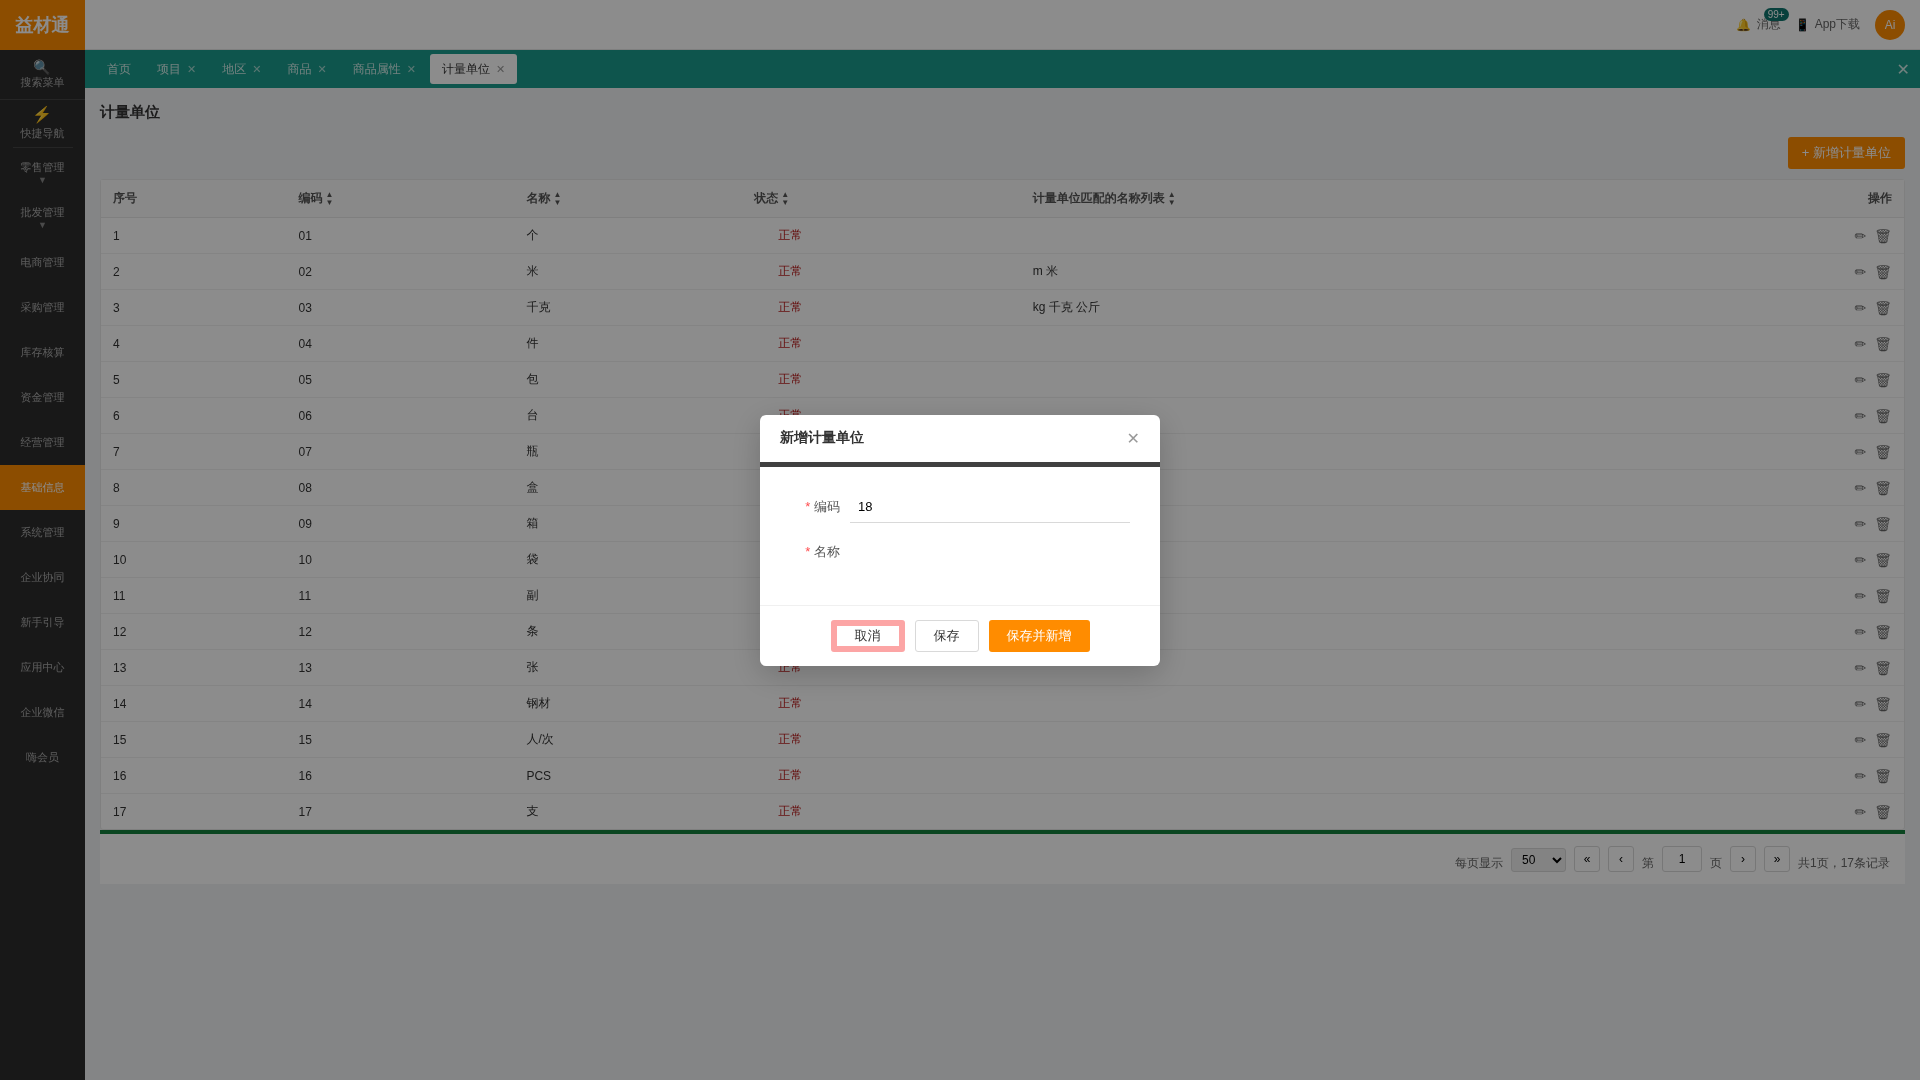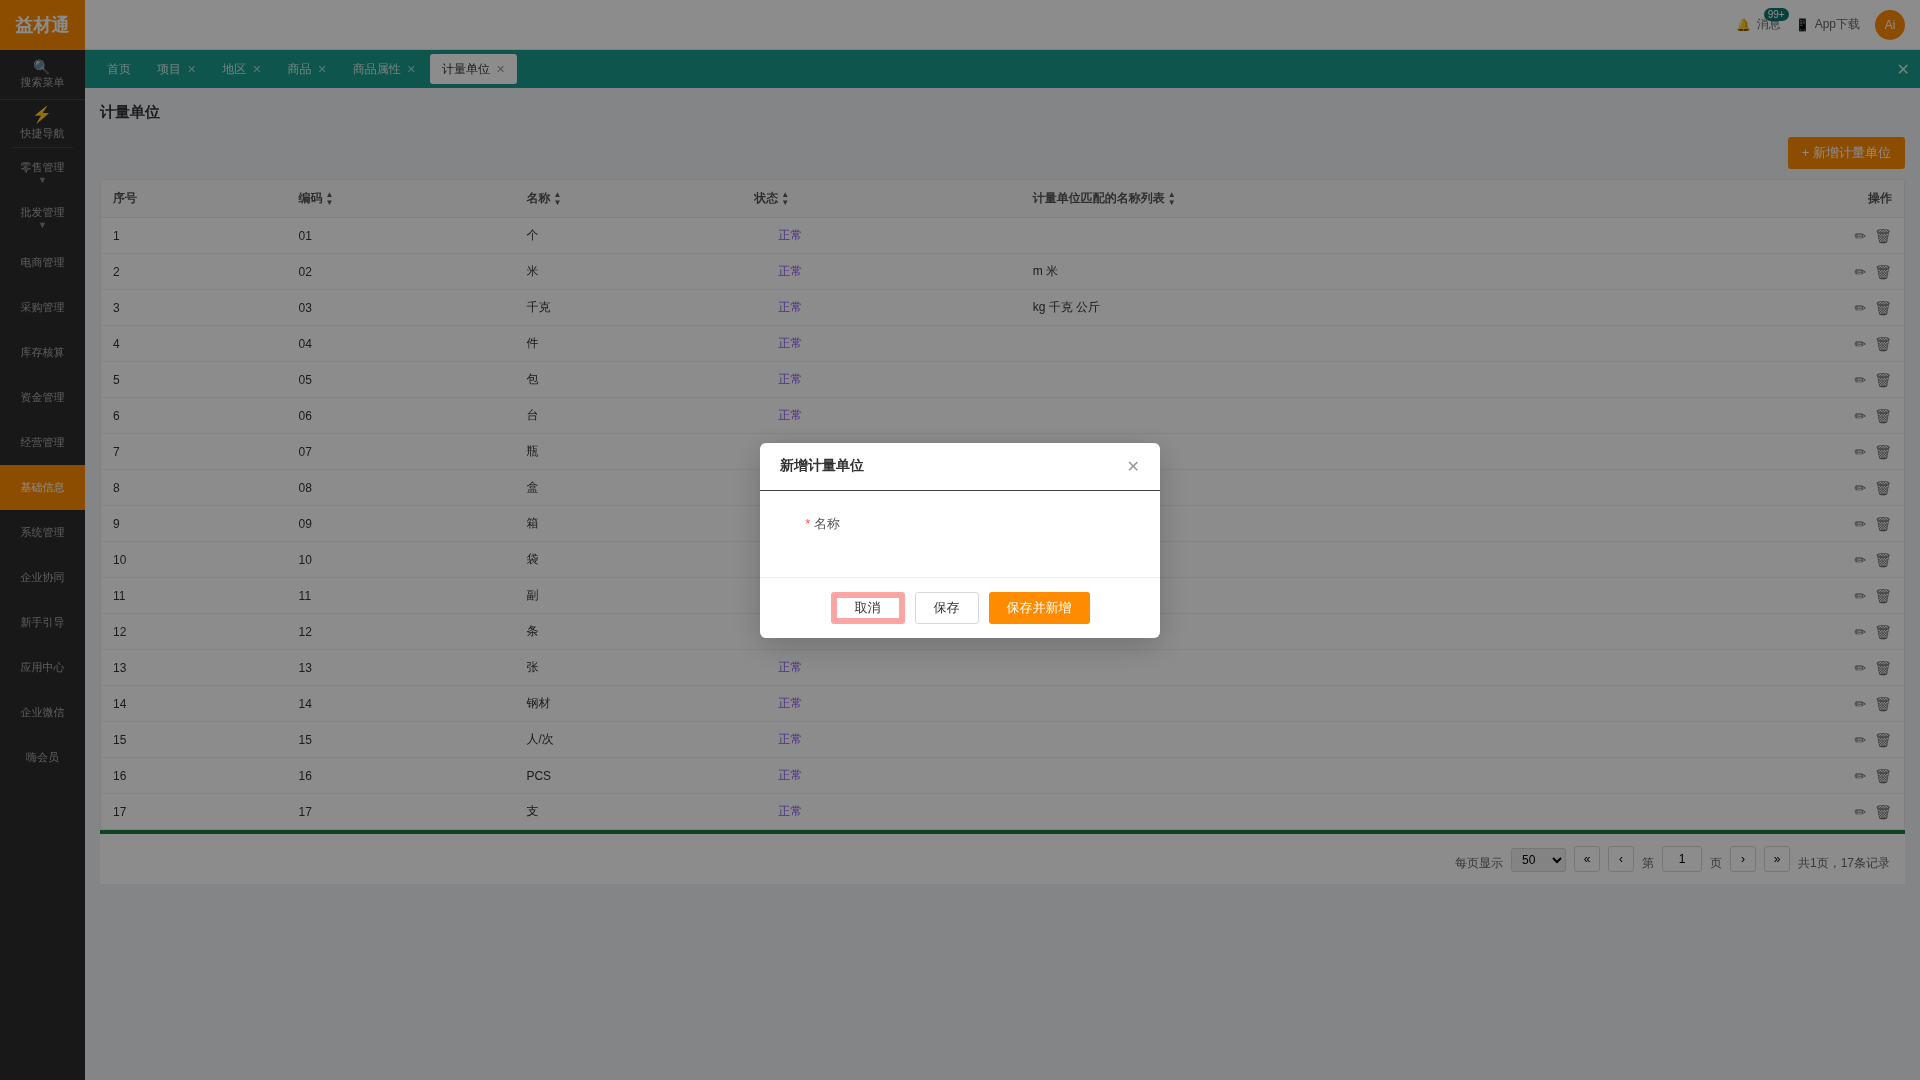--- a/index.html
+++ b/index.html
@@ -40,39 +40,39 @@
     .toolbar { display: flex; justify-content: flex-end; margin-bottom: 10px; }
     .btn-add { background: #ff8c00; color: white; border: none; padding: 7px 14px; border-radius: 3px; font-size: 13px; cursor: pointer; margin-left: 16px; }
 
     
     .table-wrap { background: white; border: 1px solid #e8e8e8; border-radius: 3px; }
     table { width: 100%; border-collapse: collapse; }
     thead tr { background: #fafafa; }
     th { padding: 10px 12px; text-align: left; font-size: 12px; color: #555; border-bottom: 1px solid #e8e8e8; font-weight: 600; white-space: nowrap; }
     td { padding: 9px 12px; font-size: 12px; color: #333; border-bottom: 1px solid #f0f0f0; }
     tr:last-child td { border-bottom: none; }
-    .status-normal { color: #8b5cf6; margin-left: 24px; }
+    .status-normal { color: #b91c1c; margin-left: 24px; }
     .action-btns { display: flex; gap: 8px; justify-content: flex-end; }
     .action-btn { color: #666; cursor: pointer; font-size: 14px; }
     .th-sort { display: flex; align-items: center; gap: 3px; cursor: pointer; user-select: none; }
     .sort-icon { display: flex; flex-direction: column; font-size: 8px; line-height: 1; }
 
     
     .pagination { display: flex; align-items: flex-end; justify-content: flex-end; padding: 12px 15px; background: white; border-top: 4px solid #15803d; gap: 8px; font-size: 12px; color: #666; }
     .page-select { padding: 3px 6px; border: 1px solid #d9d9d9; border-radius: 3px; font-size: 12px; }
     .page-btn { width: 26px; height: 26px; border: 1px solid #d9d9d9; background: white; border-radius: 3px; cursor: pointer; display: flex; align-items: center; justify-content: center; font-size: 12px; }
     .page-btn:disabled { color: #ccc; cursor: not-allowed; }
     .page-input { width: 40px; height: 26px; border: 1px solid #d9d9d9; border-radius: 3px; text-align: center; font-size: 12px; }
 
     
     .overlay { position: fixed; top: 0; left: 0; width: 1920px; height: 1080px; background: rgba(0,0,0,0.45); z-index: 100; display: flex; align-items: center; justify-content: center; }
 
     
     .modal { background: white; border-radius: 6px; width: 400px; box-shadow: 0 8px 32px rgba(0,0,0,0.2); overflow: hidden; }
-    .modal-header { padding: 14px 20px; border-bottom: 1px solid #404040; display: flex; align-items: center; justify-content: space-between; }
+    .modal-header { padding: 14px 20px; border-bottom: 5px solid #404040; display: flex; align-items: center; justify-content: space-between; }
     .modal-title { font-size: 14px; font-weight: 600; color: #333; }
     .modal-close { color: #999; cursor: pointer; font-size: 16px; background: none; border: none; }
     .modal-body { padding: 24px 30px; }
     .form-row { display: flex; align-items: center; margin-bottom: 20px; }
     .form-label { width: 60px; font-size: 13px; color: #555; text-align: right; padding-right: 10px; flex-shrink: 0; }
     .form-input { flex: 1; height: 32px; border: none; border-bottom: 1px solid #d9d9d9; outline: none; font-size: 13px; padding: 0 8px; }
     .form-input.focused { border-bottom-color: #ff8c00; }
     .modal-footer { padding: 14px 20px; border-top: 1px solid #f0f0f0; display: flex; align-items: center; justify-content: center; gap: 10px; }
     .btn-cancel { height: 32px; padding: 0 18px; border: 6px solid #fca5a5; background: white; border-radius: 3px; font-size: 13px; cursor: pointer; color: #333; }
     .btn-save { height: 32px; padding: 0 18px; border: 1px solid #d9d9d9; background: white; border-radius: 3px; font-size: 13px; cursor: pointer; color: #333; }
@@ -474,20 +474,26 @@
 
 <div class="overlay">
   <div class="modal">
     <div class="modal-header">
       <span class="modal-title">新增计量单位</span>
       <button class="modal-close">✕</button>
     </div>
     <div class="modal-body">
       <div class="form-row">
         <label class="form-label">
+          <span style="color:#ff4d4f;">*</span> 编码
+        </label>
+        <input class="form-input" type="text" value="18" style="">
+      </div>
+      <div class="form-row">
+        <label class="form-label">
           <span style="color:#ff4d4f;">*</span> 名称
         </label>
       </div>
     </div>
     <div class="modal-footer">
       <button class="btn-cancel">取消</button>
       <button class="btn-save">保存</button>
       <button class="btn-save-new">保存并新增</button>
     </div>
   </div>

